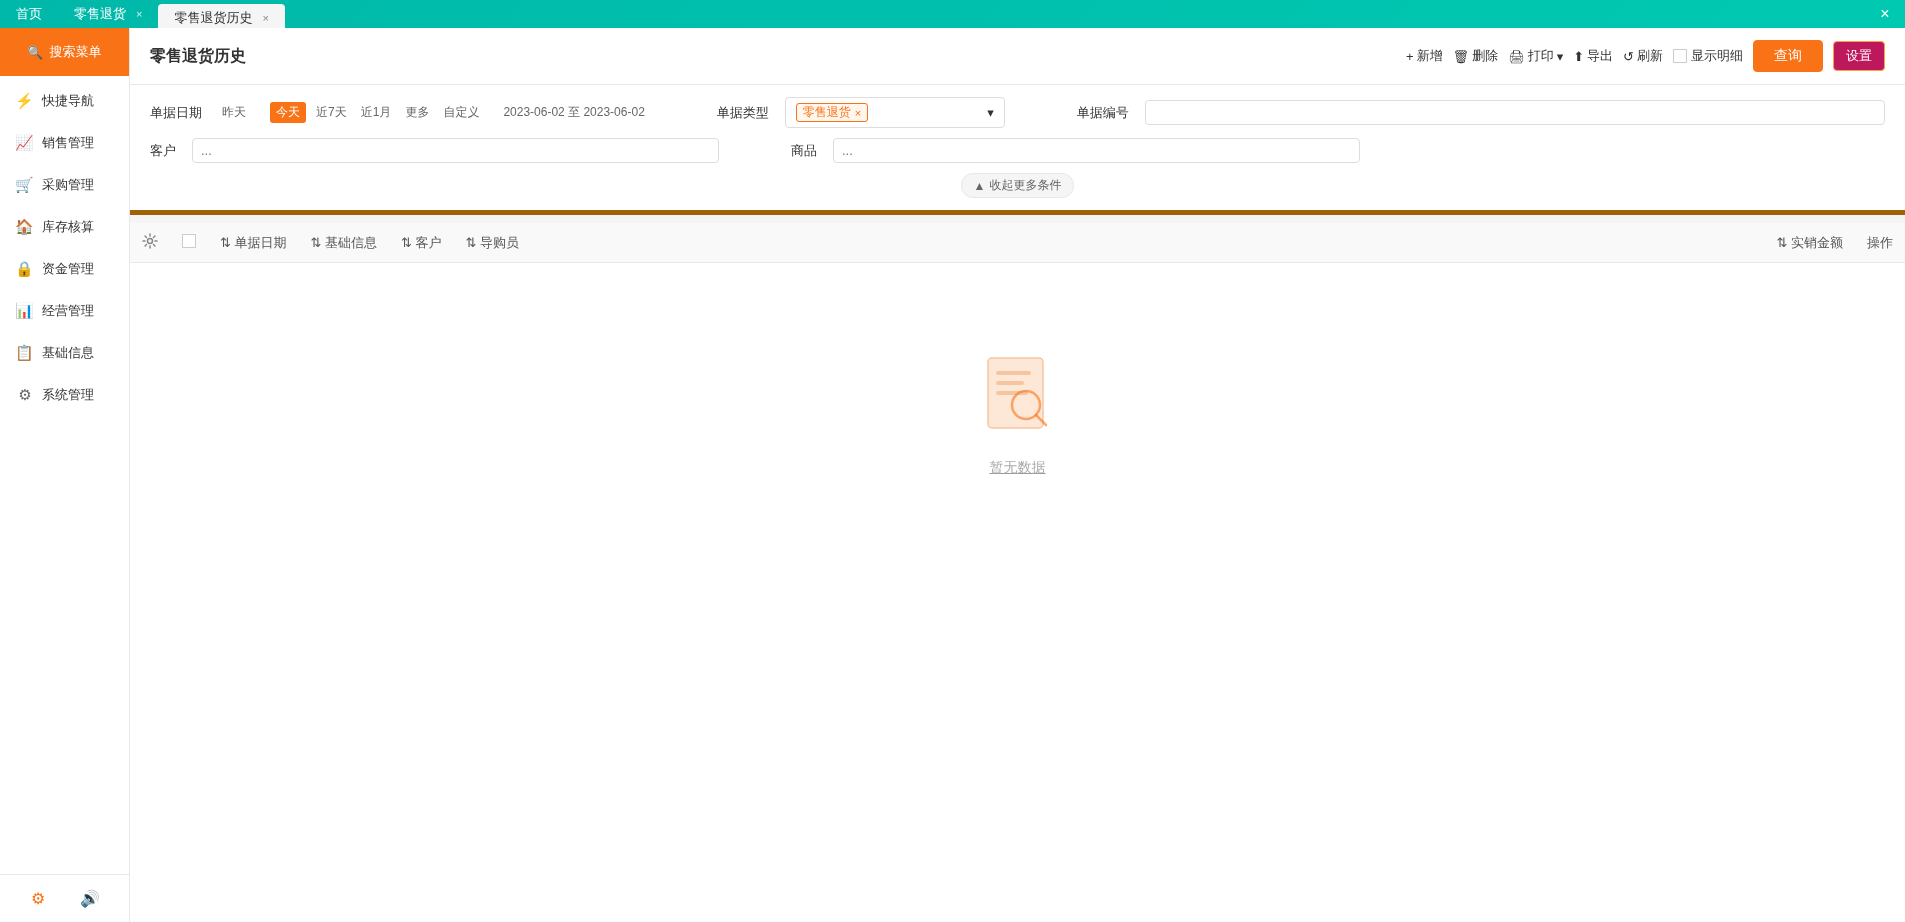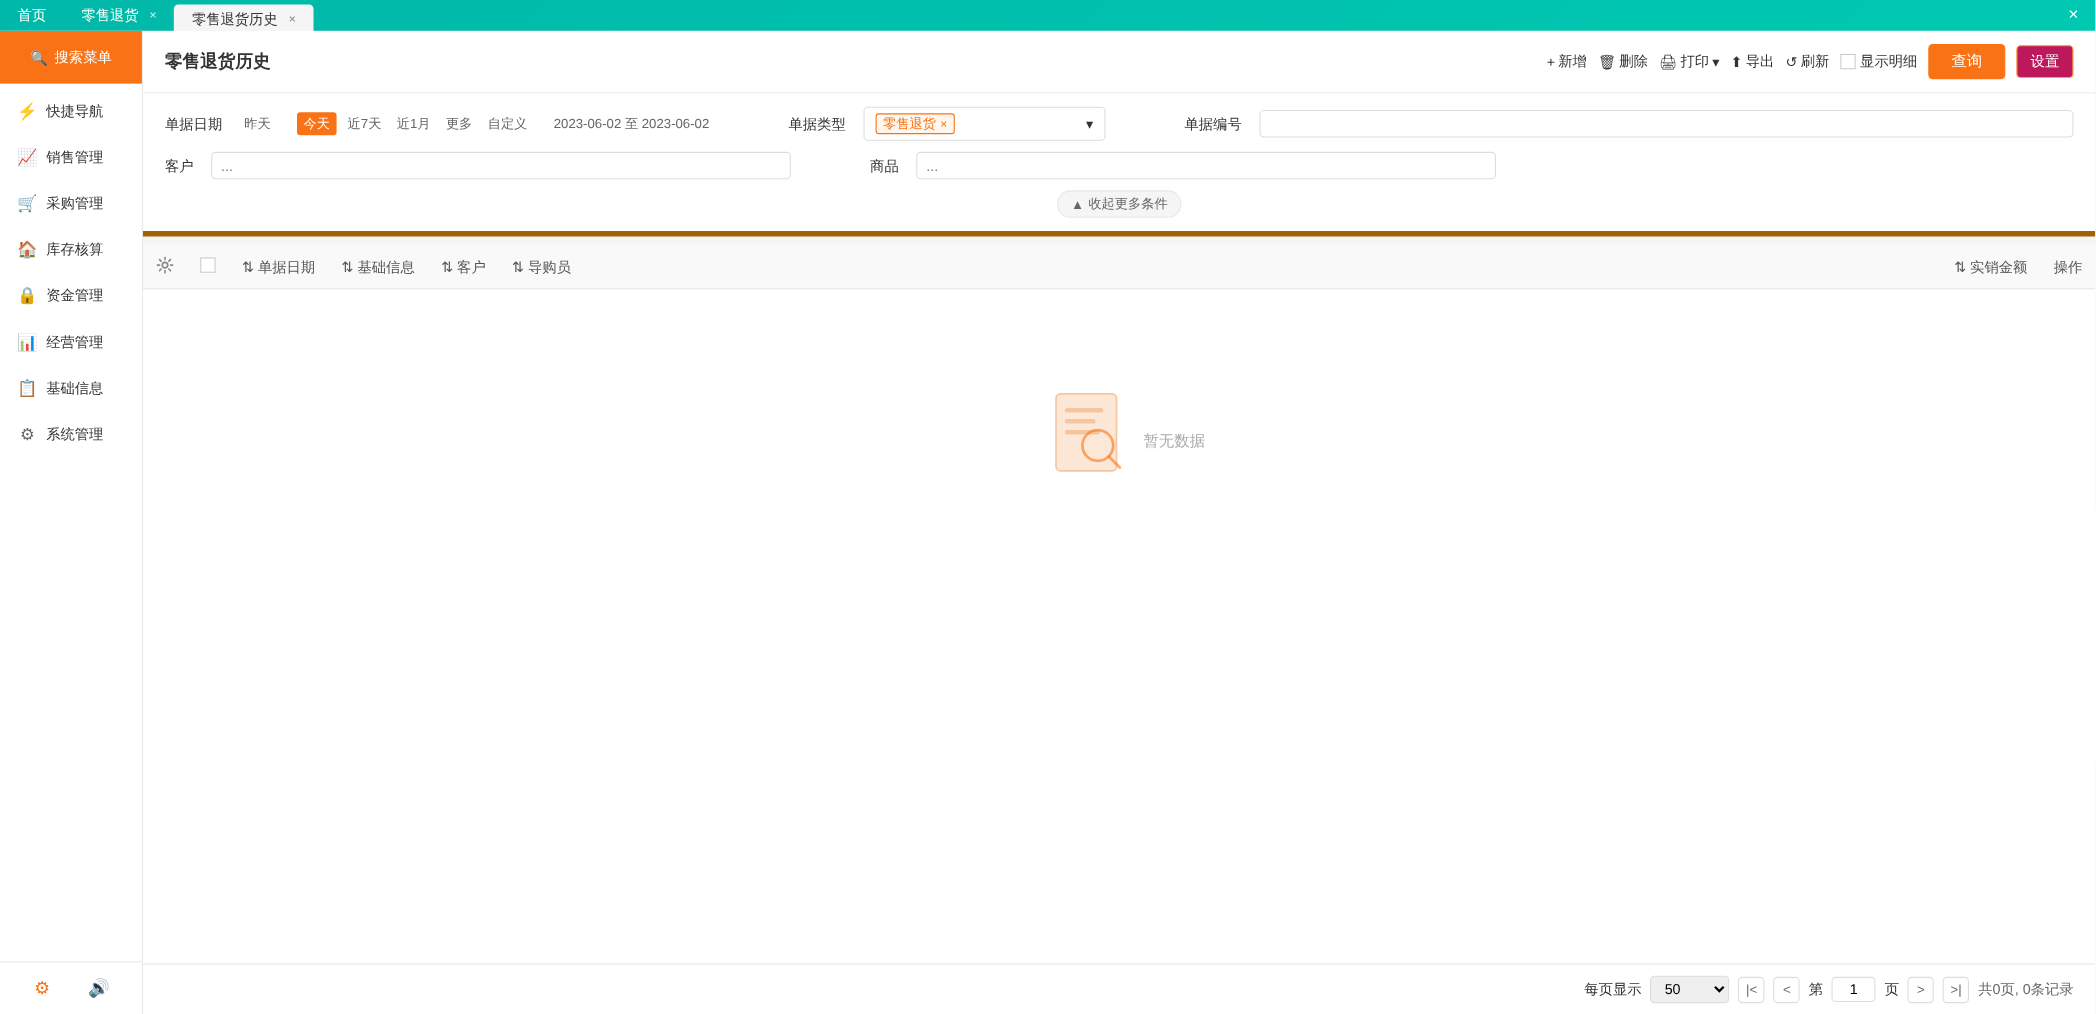--- a/index.html
+++ b/index.html
@@ -334,25 +334,26 @@
     }
     .th-settings {
       width: 40px;
       text-align: center;
     }
     .th-checkbox { width: 40px; text-align: center; }
 
     
     .empty-state {
       display: flex;
-      flex-direction: row;
+      flex-direction: column;
       align-items: center;
       justify-content: center;
       padding: 80px 0;
       color: #999;
+      text-decoration: underline;
     }
     .empty-icon {
       width: 100px;
       height: 100px;
       margin-bottom: 16px;
     }
     .empty-text { font-size: 14px; color: #aaa; }
 
     
     .pagination-area {
@@ -601,32 +602,15 @@
           <rect x="28" y="38" width="28" height="4" rx="2" fill="#f5c5a0"></rect>
           <rect x="28" y="48" width="32" height="4" rx="2" fill="#f5c5a0"></rect>
           <circle cx="58" cy="62" r="14" fill="none" stroke="#f97316" stroke-width="2.5" opacity="0.6"></circle>
           <line x1="68" y1="72" x2="78" y2="82" stroke="#f97316" stroke-width="2.5" stroke-linecap="round" opacity="0.6"></line>
           <circle cx="56" cy="60" r="7" fill="#fde8d8" opacity="0.7"></circle>
         </svg>
         <span class="empty-text">暂无数据</span>
       </div>
     </div>
 
-    <div class="pagination-area">
-      <span>每页显示</span>
-      <select class="page-size-select">
-        <option value="10">10</option>
-        <option value="20">20</option>
-        <option value="50" selected="">50</option>
-        <option value="100">100</option>
-      </select>
-      <div class="page-nav-btn">|&lt;</div>
-      <div class="page-nav-btn">&lt;</div>
-      <span>第</span>
-      <input class="page-input" type="text" value="1" style="">
-      <span>页</span>
-      <div class="page-nav-btn">&gt;</div>
-      <div class="page-nav-btn">&gt;|</div>
-      <span class="page-info">共0页, 0条记录</span>
-    </div>
 
   </div>
 </div>
 
 </body></html>

